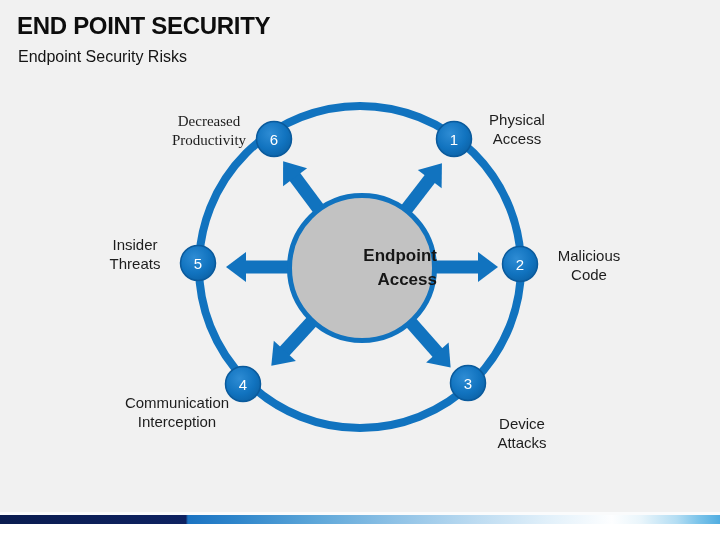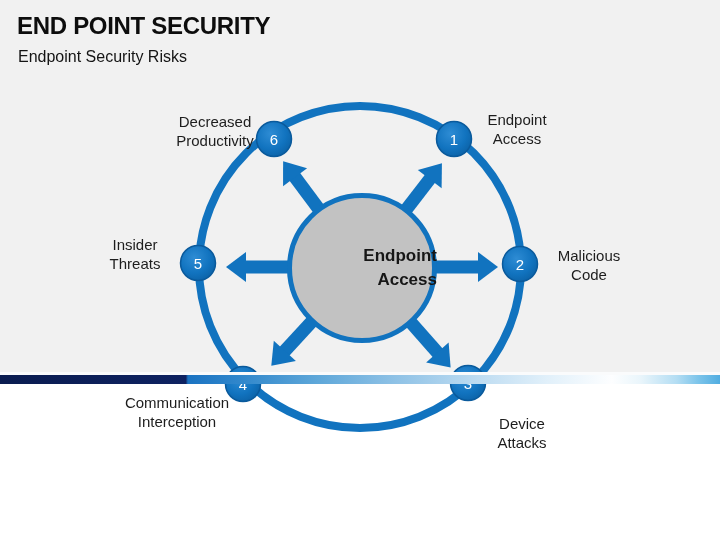--- a/index.html
+++ b/index.html
@@ -3,21 +3,21 @@
 <meta charset="utf-8">
 <style>
   html, body {
     margin: 0; padding: 0;
     width: 720px; height: 540px;
     overflow: hidden;
     font-family: "Liberation Sans", sans-serif;
   }
   .slide {
     position: relative;
-    width: 720px; height: 384px;
+    width: 720px; height: 524px;
     background: var(--bg, #f1f1f1);
   }
   .slide-title {
     position: absolute;
     left: 17px; top: 12px;
     margin: 0;
     font-size: 24px;
     font-weight: bold;
     letter-spacing: -0.3px;
     color: #0d0d0d;
@@ -153,26 +153,26 @@
             <text x="198" y="268.5" text-anchor="middle" class="node-number">5</text>
           </g>
           <g>
             <circle cx="274" cy="139" r="17.5" fill="url(#nodeGrad)" stroke="#0a5a9c" stroke-width="1.5"></circle>
             <text x="274" y="144.5" text-anchor="middle" class="node-number">6</text>
           </g>
         </g>
     </svg>
 
     <div id="labels-layer">
-        <div class="node-label" style="left: 517px; top: 129px; width: 100px;">Endpoint Access</div>
+        <div class="node-label" style="left: 517px; top: 129px; width: 100px;">Physical Access</div>
         <div class="node-label" style="left: 589px; top: 265px; width: 100px;">Malicious Code</div>
         <div class="node-label" style="left: 522px; top: 403px; width: 90px; margin-top: 30px;">Device Attacks</div>
         <div class="node-label" style="left: 177px; top: 412px; width: 150px;">Communication Interception</div>
         <div class="node-label" style="left: 135px; top: 254px; width: 80px;">Insider Threats</div>
-        <div class="node-label" style="left: 215px; top: 131px; width: 120px;">Decreased Productivity</div>
+        <div class="node-label" style="left: 209px; top: 131px; width: 120px; font-family: Liberation Serif, serif;">Decreased Productivity</div>
       </div>
 
     <div class="center-label">
       <span>Endpoint</span>
       <span>Access</span>
     </div>
   </div>
 
   <div class="bottom-bar">
     <div class="bar-white-line"></div>

